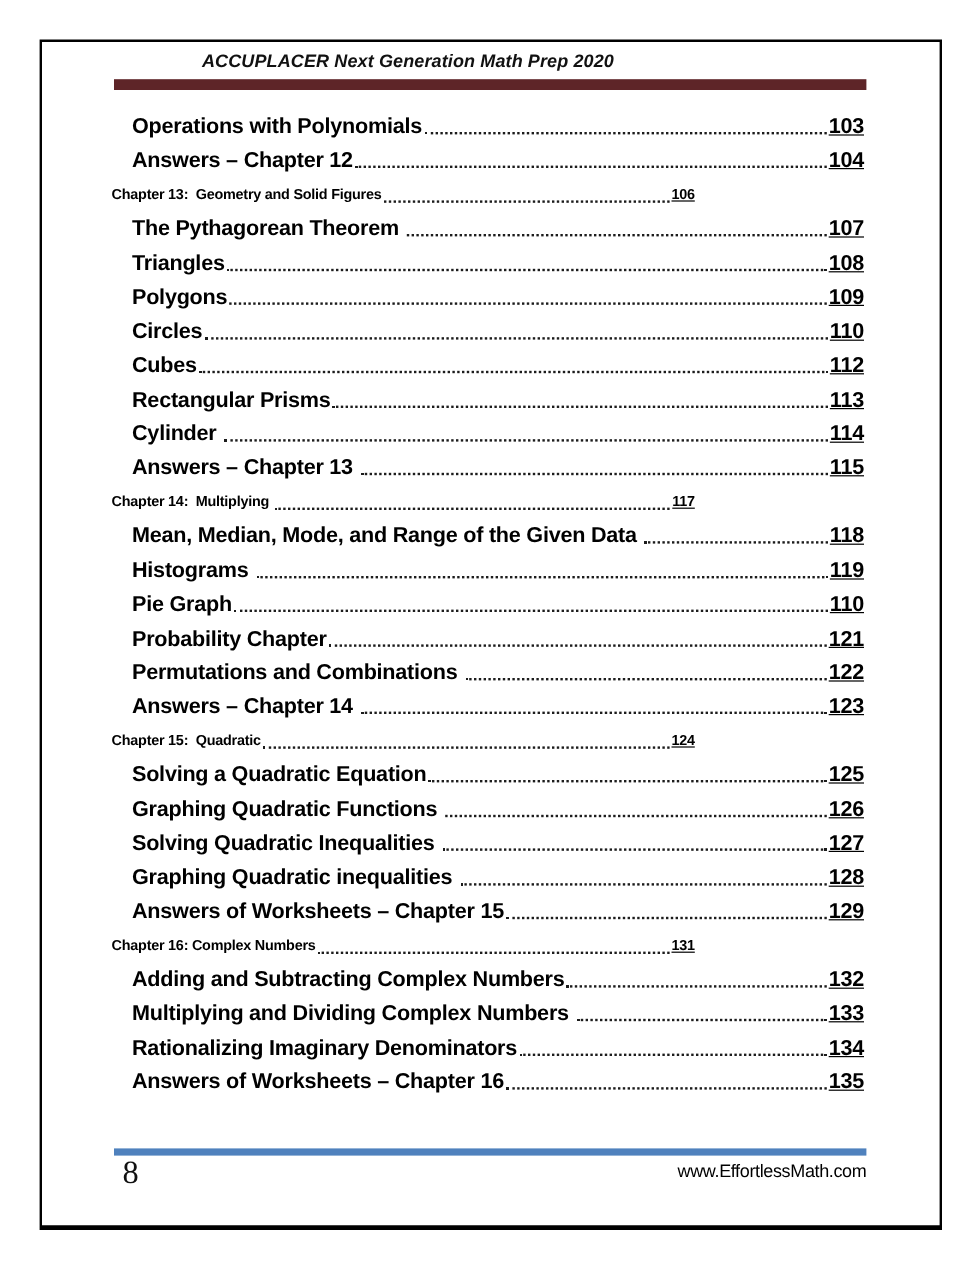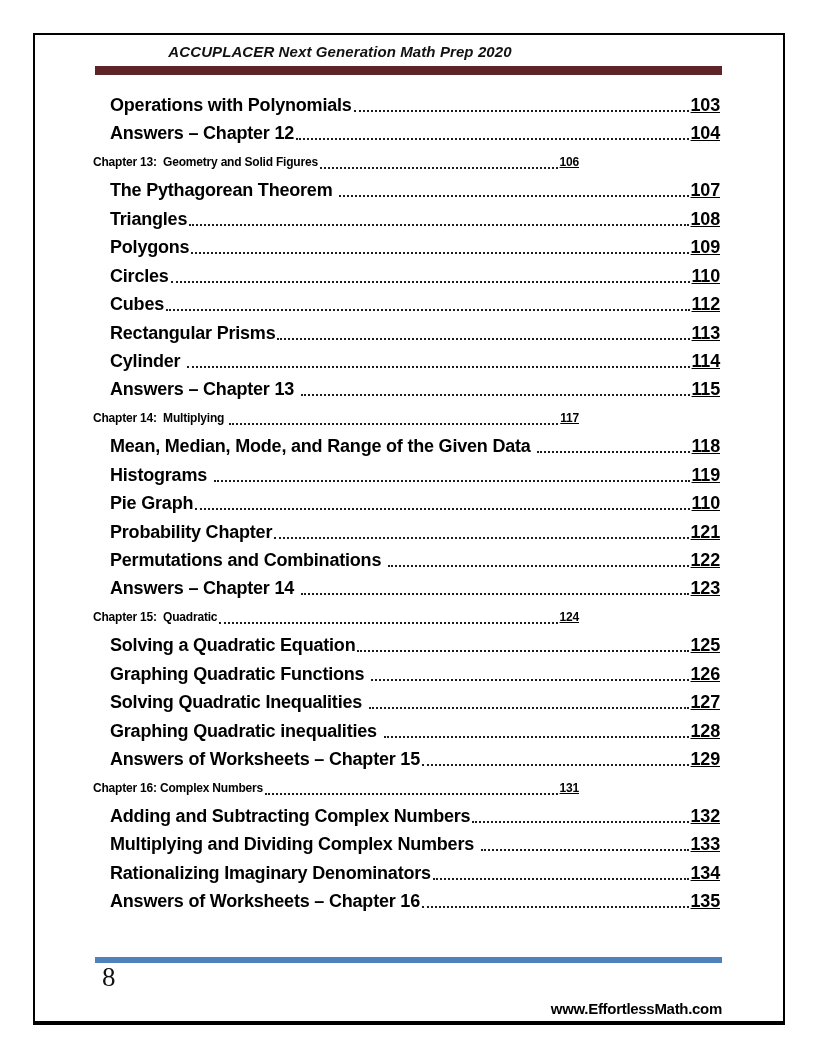--- a/index.html
+++ b/index.html
@@ -86,24 +86,23 @@
     font-size: 27px;
     font-weight: 400;
     color: #111;
   }
 
   .footer-site {
     position: absolute;
     left: 93px; top: 968px;
     width: 629px;
     text-align: right;
-    font-weight: bold;
+    font-weight: normal;
     font-size: 15px;
     letter-spacing: -0.3px;
-    margin-top: 32px;
   }
 </style>
 </head>
 <body>
 
 <div class="page-frame"></div>
 
 <div class="book-title">ACCUPLACER Next Generation Math Prep 2020</div>
 
 <div class="maroon-rule" style="background: rgb(94, 37, 40);"></div>

